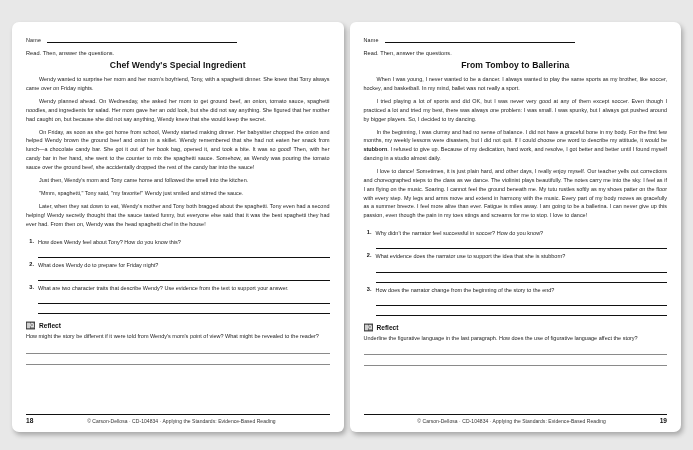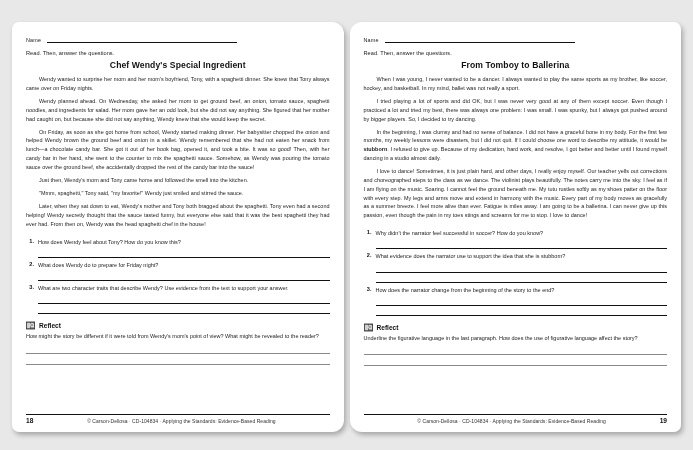--- a/index.html
+++ b/index.html
@@ -12,21 +12,21 @@
   .spread{position:relative;width:693px;height:450px;display:flex;gap:6px;
     padding:22px 12px 18px 12px;box-sizing:border-box;}
   .page{
     position:relative;
     background:#ffffff;
     width:334px;
     height:410px;
     box-sizing:border-box;
     padding:12px 14px 8px 14px;
     box-shadow:2px 3px 5px rgba(0,0,0,0.28);
-    border-radius:12px;
+    border-radius:6px;
     color:#1a1a1a;
     display:flex;
     flex-direction:column;
   }
   .page-left{border-top-left-radius:7px;border-bottom-left-radius:7px;}
   .page-right{border-top-right-radius:7px;border-bottom-right-radius:7px;}
 
   
   .name-row{display:flex;align-items:flex-end;gap:6px;margin:2px 0 7px 0;}
   .name-label{font-size:5.4px;letter-spacing:.2px;color:#222;}

